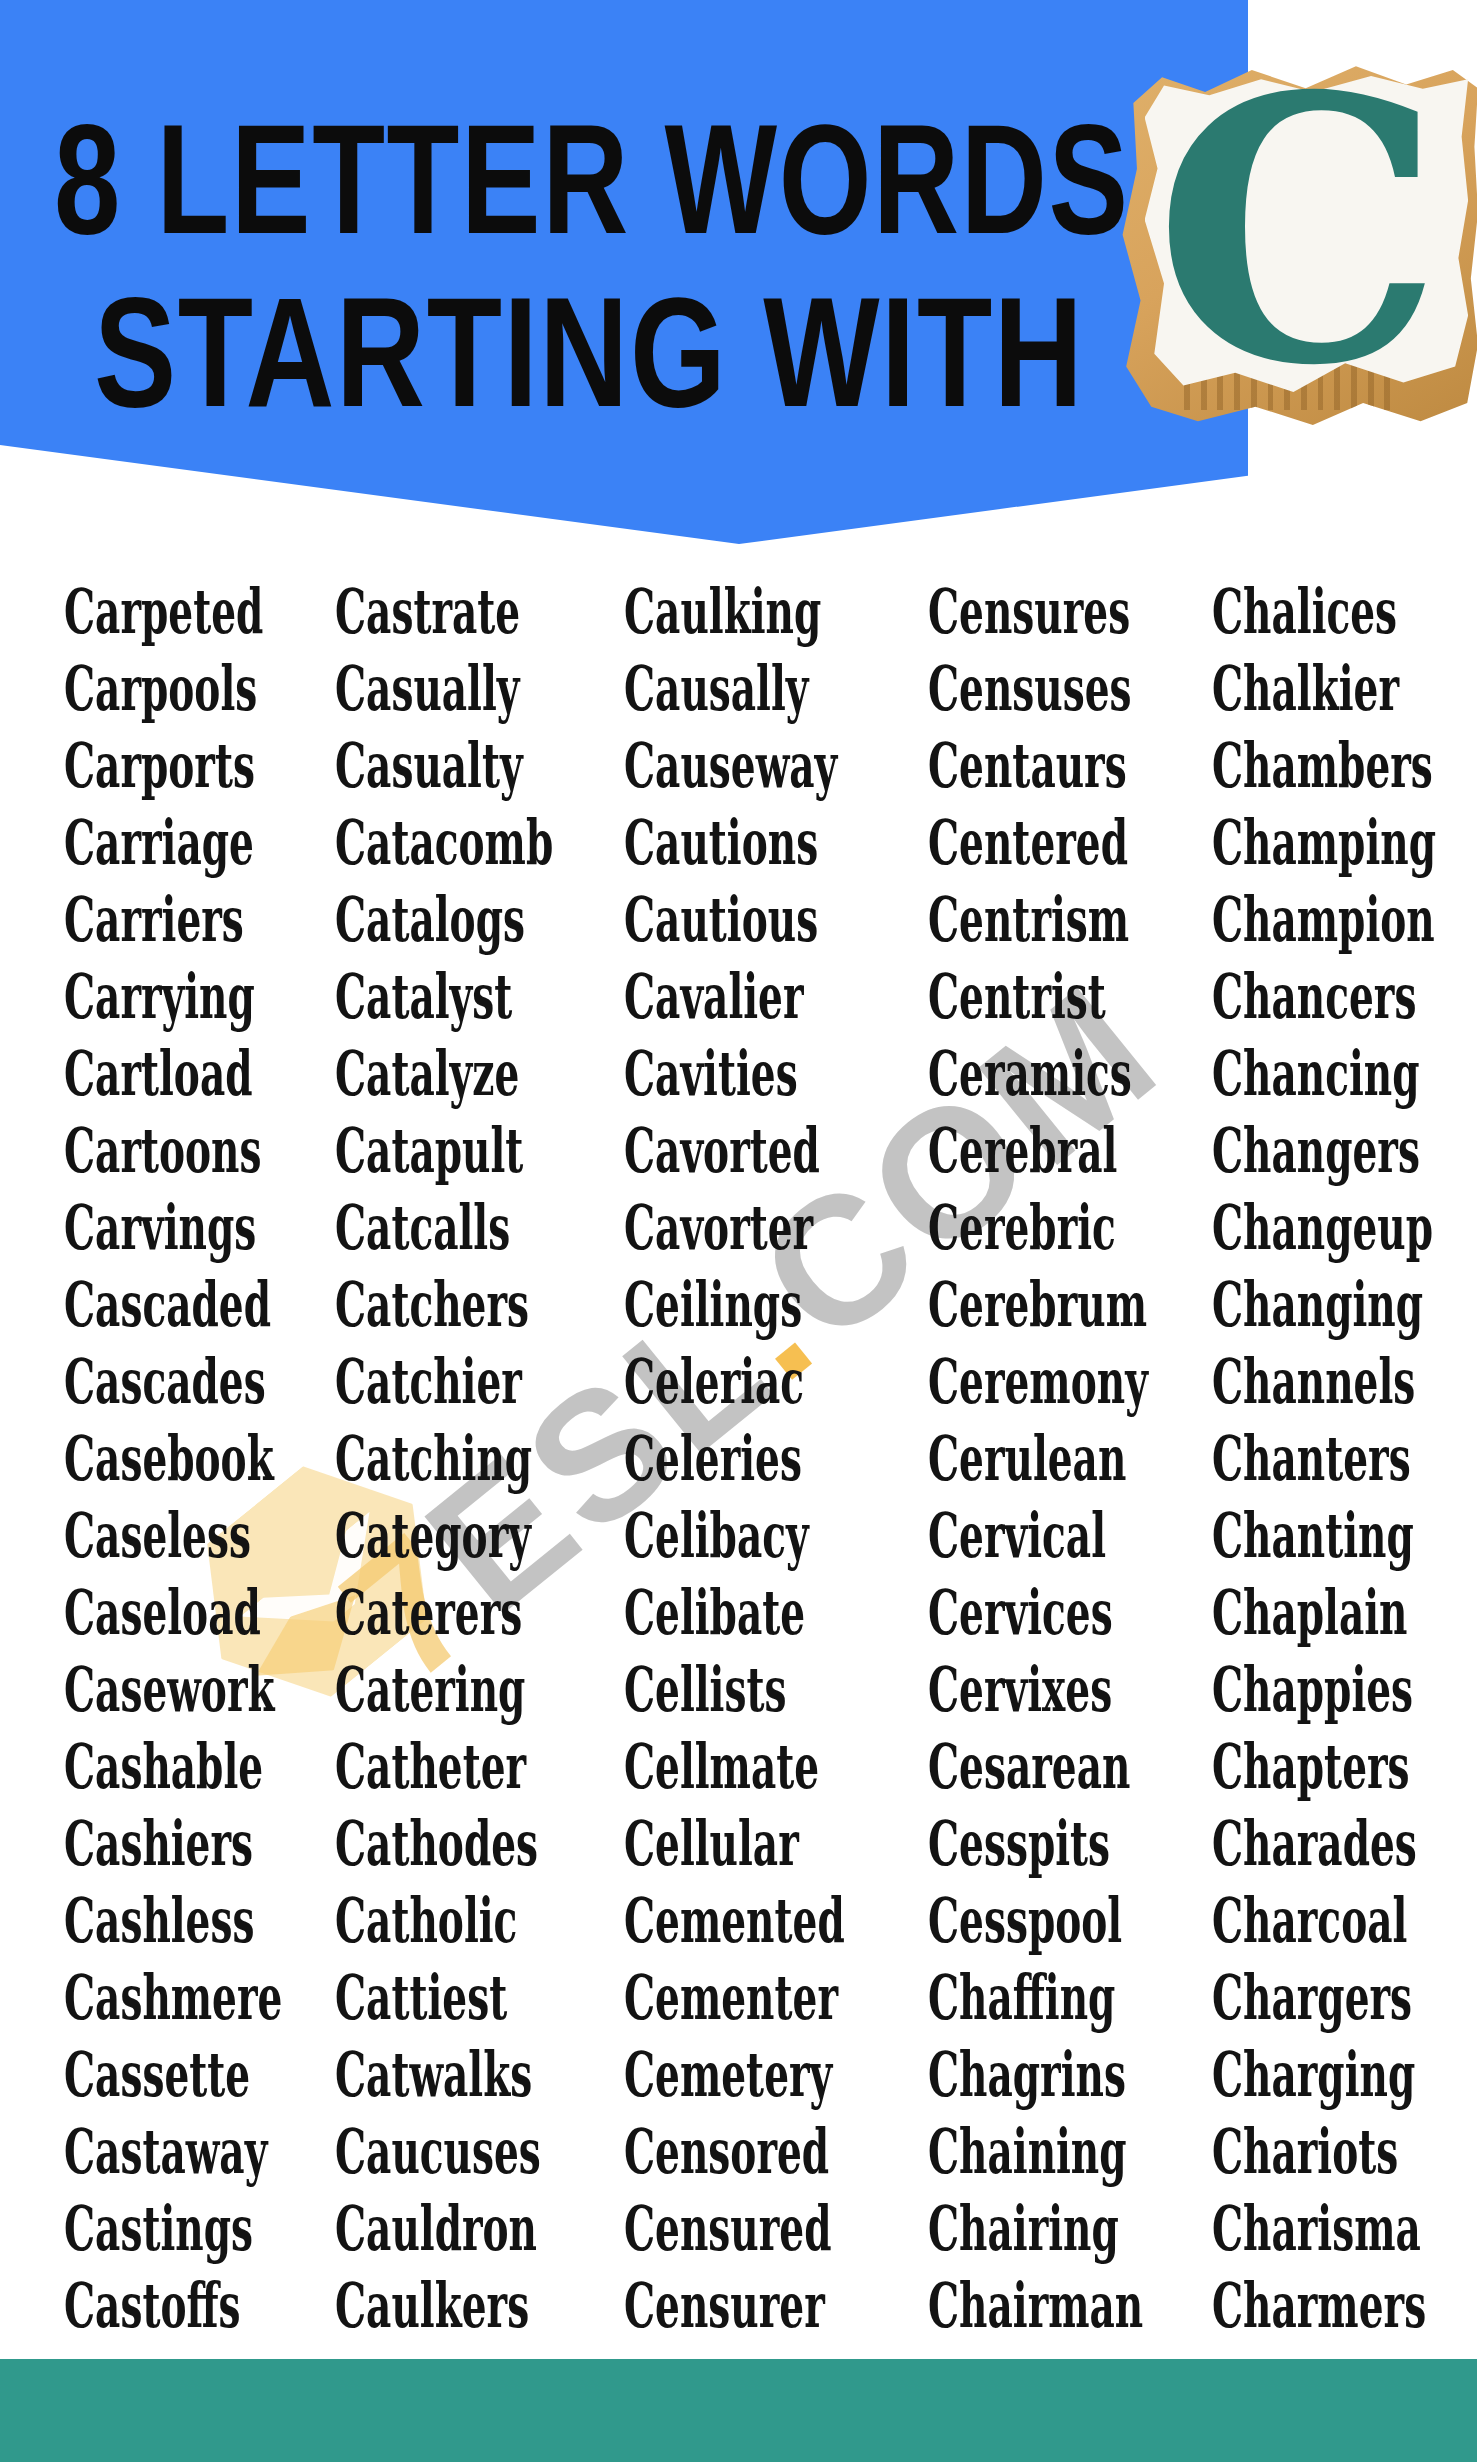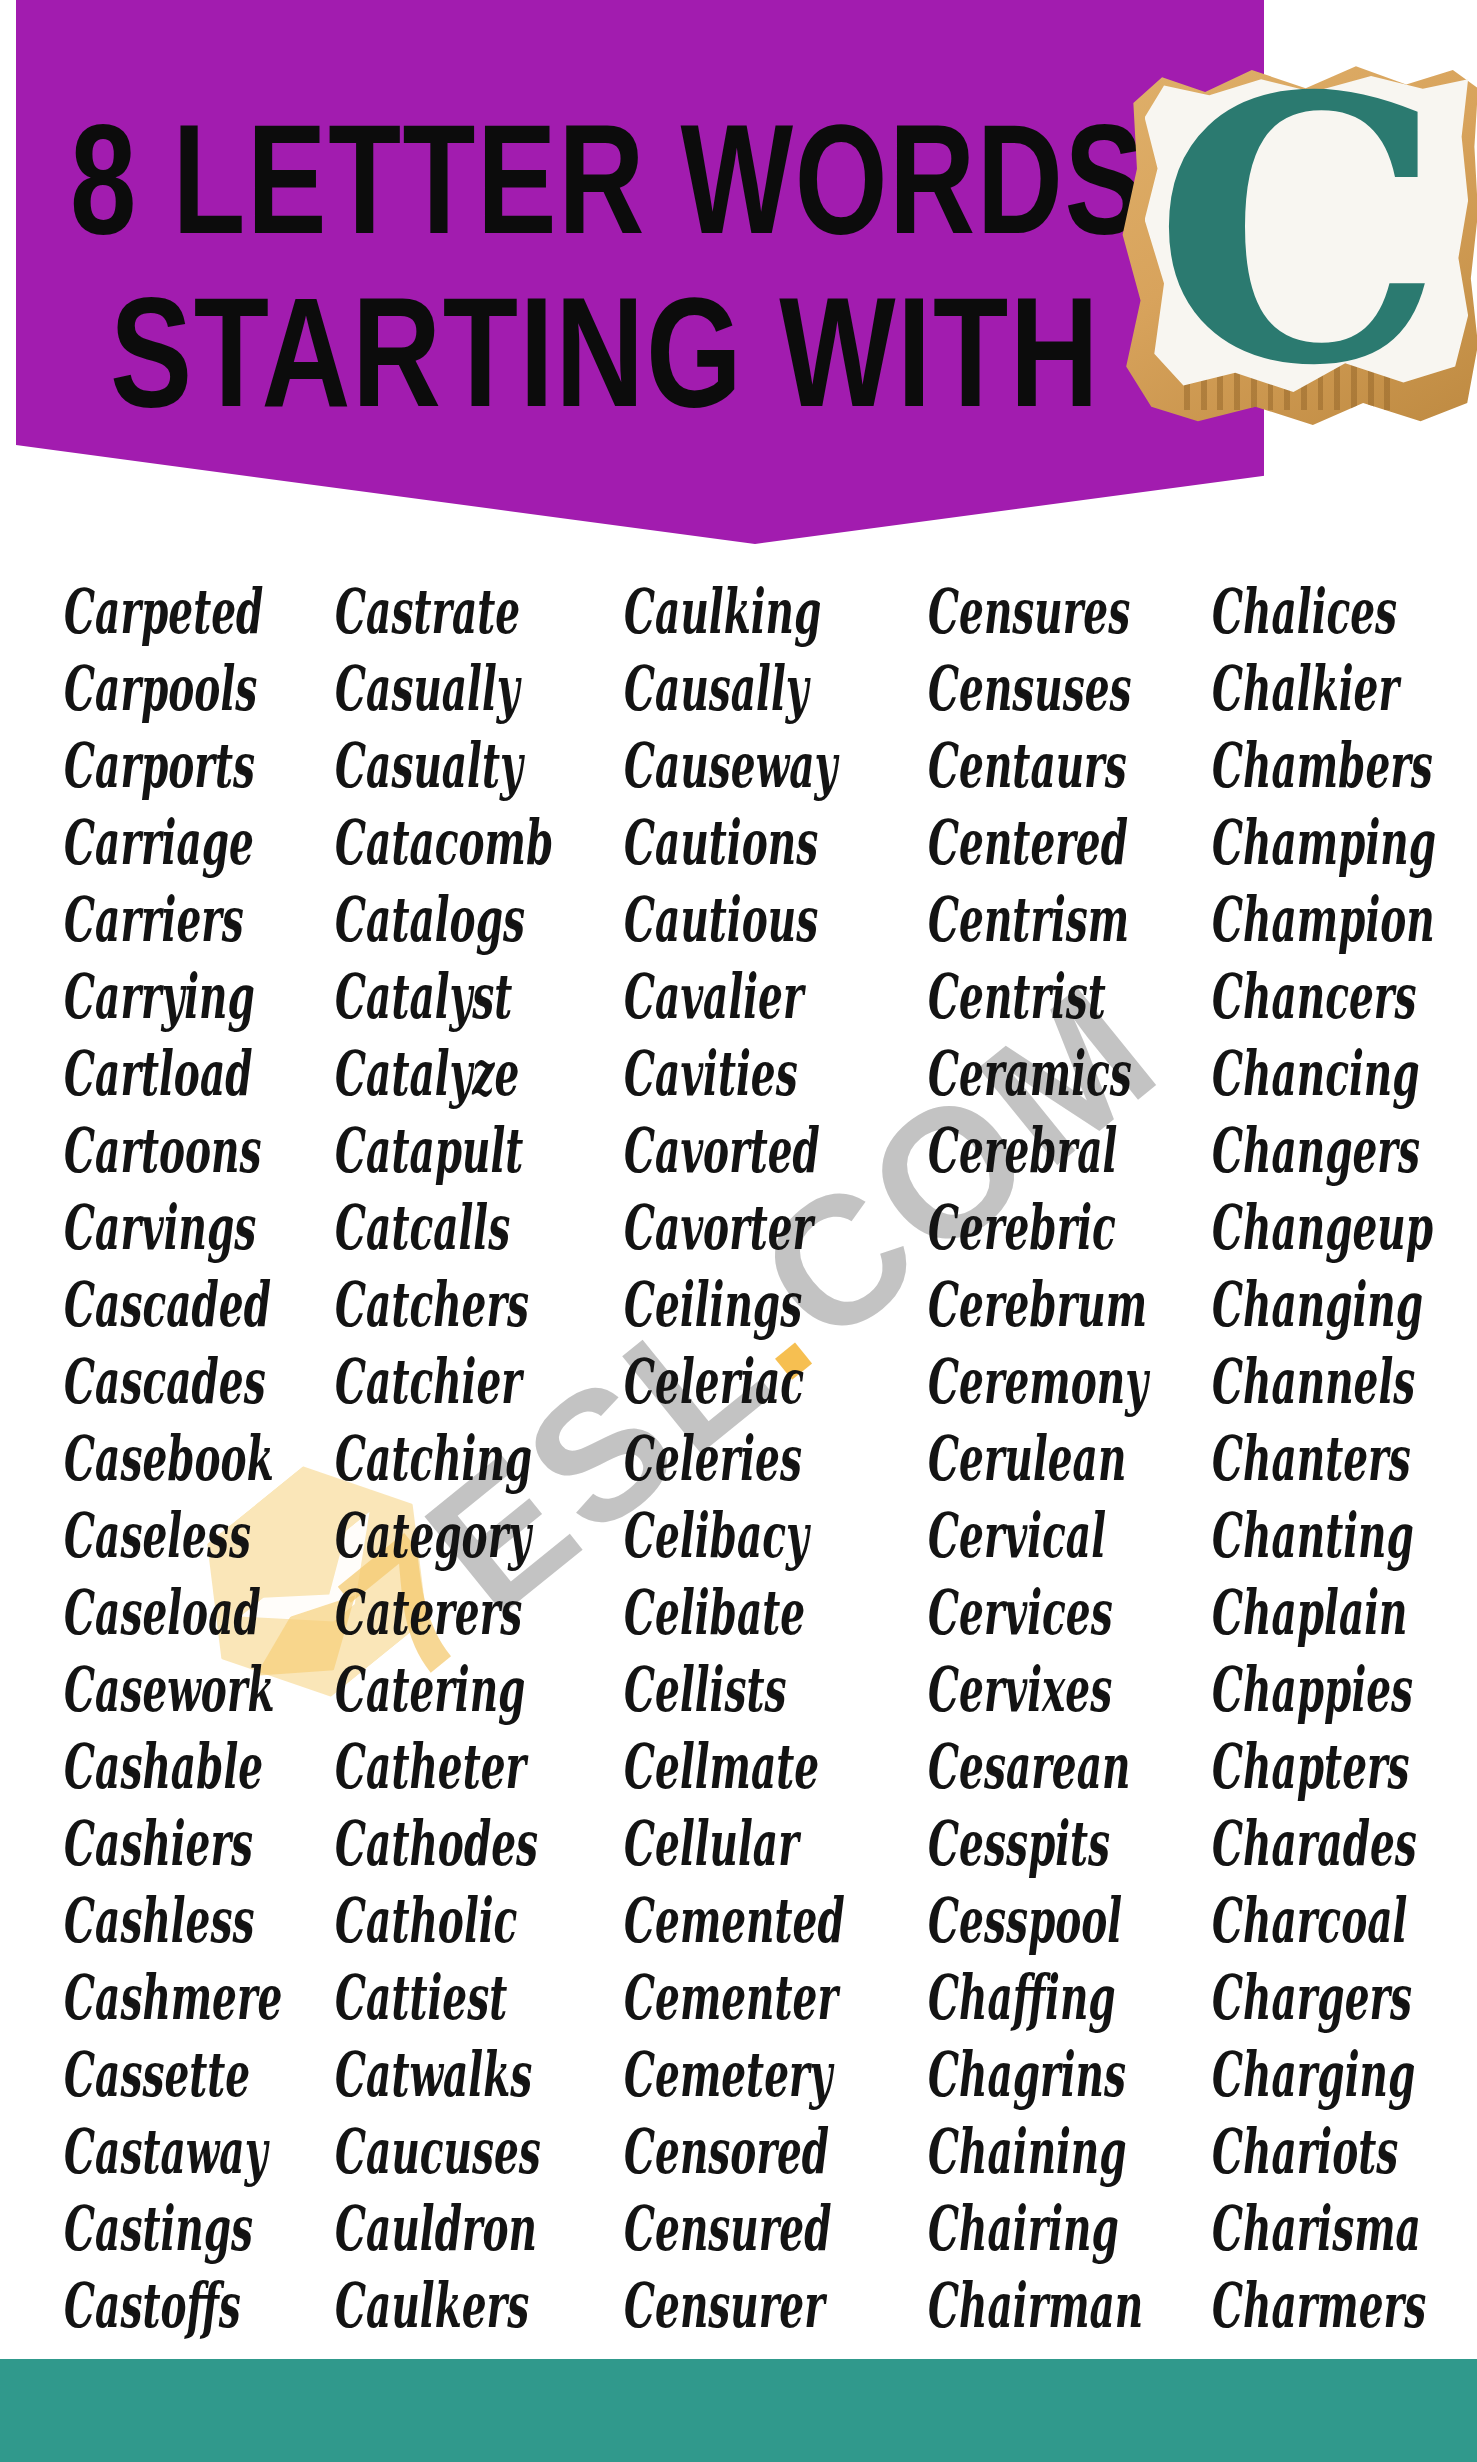--- a/index.html
+++ b/index.html
@@ -30,35 +30,35 @@
   .wm-text{
     position:absolute;left:261px;top:1212px;width:985px;height:236px;
     transform:rotate(-39deg);
     font-weight:700;font-size:182px;line-height:236px;letter-spacing:5.9px;white-space:nowrap;
   }
   .wm-cream{color:rgba(244,202,112,.75);}
   .wm-gray{color:rgba(140,140,140,.52);}
   .wm-dot{color:rgba(244,180,50,.85);}
 
   
-  .grid{position:absolute;inset:0;z-index:2;font-style:italic;}
+  .grid{position:absolute;inset:0;z-index:2;}
   .col{
     position:absolute;top:573px;transform:scaleX(0.63);transform-origin:0 0;
   }
   .word{
     height:77px;line-height:77px;white-space:nowrap;
     font-family:"DejaVu Serif","Liberation Serif",serif;
     font-weight:700;font-size:62px;color:#131313;
   }
   .col1{left:64px;} .col2{left:335px;} .col3{left:624px;} .col4{left:928px;} .col5{left:1212px;}
 
   
   .header{
-    position:absolute;left:16px;top:0;width:1248px;height:552px;z-index:3;
-    background:#a21caf;
+    position:absolute;left:0;top:0;width:1248px;height:552px;z-index:3;
+    background:#3b82f6;
     clip-path:polygon(0 0,1478px 0,1478px 445px,739px 544px,0 445px);
   }
   .title-line{
     position:absolute;font-weight:700;color:#0C0C0C;
     font-size:156px;line-height:156px;letter-spacing:2px;white-space:nowrap;
     transform-origin:0 0;
   }
   .title1{left:54px;top:101px;transform:scaleX(0.765);}
   .title2{left:94px;top:274px;transform:scaleX(0.79);}
 

